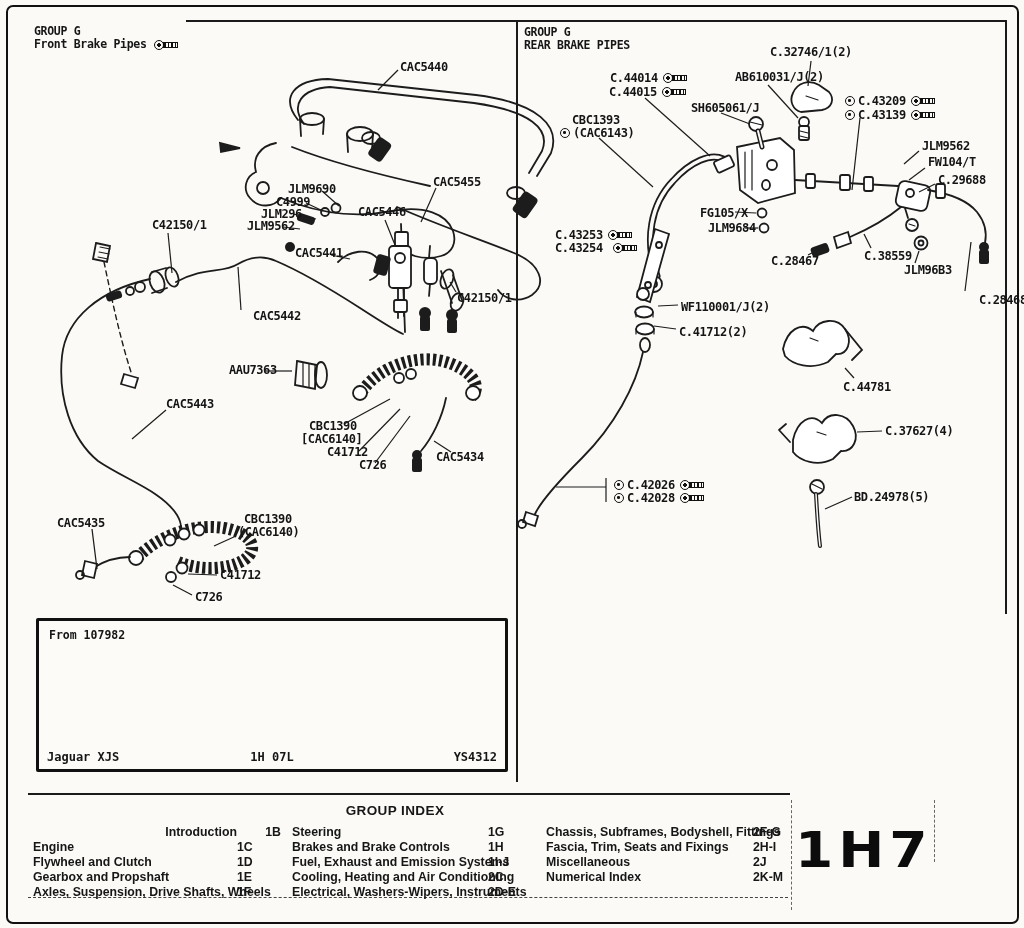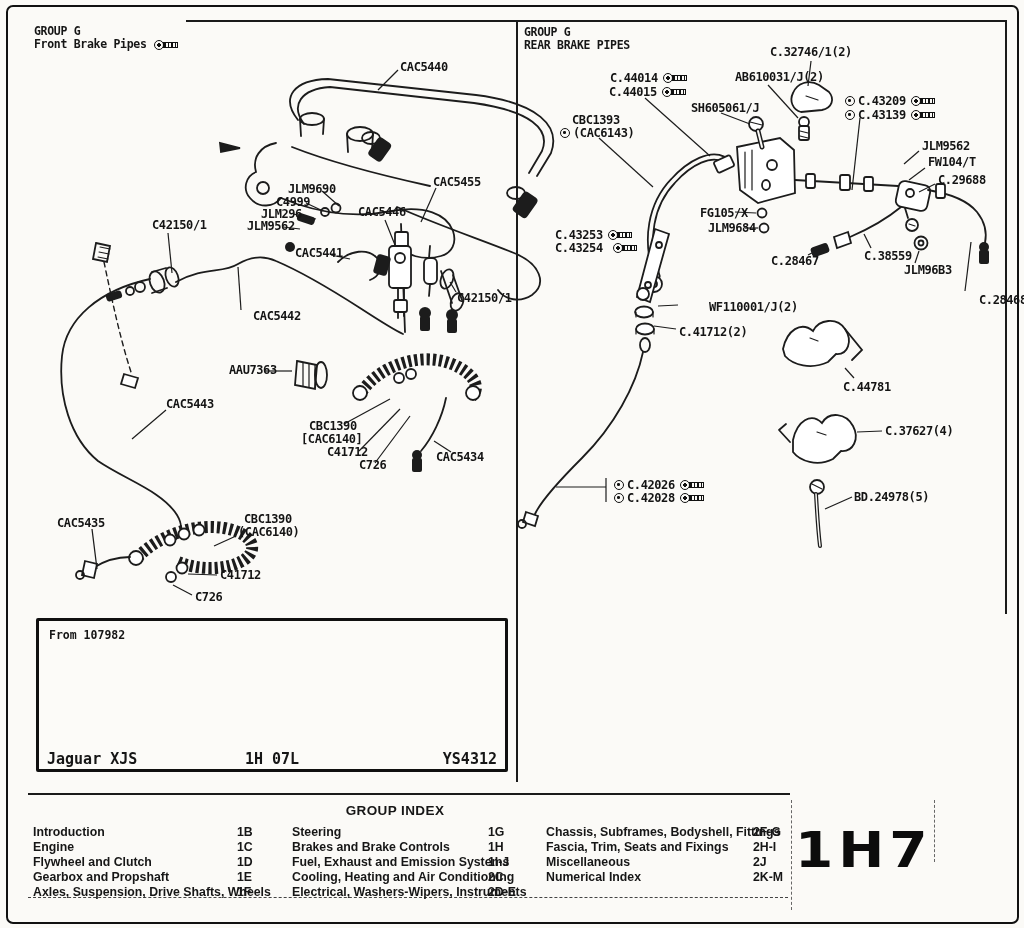--- a/index.html
+++ b/index.html
@@ -24,21 +24,21 @@
   .bolt::before{content:"";position:absolute;left:0;top:0;width:10px;height:10px;box-sizing:border-box;
          border:1.8px solid #111;border-radius:50%;
          background:radial-gradient(circle at 50% 50%, #111 1.6px, transparent 1.8px);}
   .bolt::after{content:"";position:absolute;left:9px;top:2px;width:15px;height:6px;box-sizing:border-box;
          border:1.4px solid #111;
          background:repeating-linear-gradient(90deg,#111 0 1.6px,transparent 1.6px 3.6px);}
   
   .fbox{position:absolute;border:3px solid #101010;background:#fcfbf8;border-radius:2px;}
   .fbox .note{position:absolute;top:7px;font-weight:bold;font-size:11.5px;}
   .fbox .brow{position:absolute;left:0;right:0;bottom:5px;height:14px;
-              font-weight:bold;font-size:15px;}
+              font-weight:bold;font-size:12px;}
   .fbox .brow .bl{position:absolute;left:8px;}
   .fbox .brow .bc{position:absolute;left:0;right:0;text-align:center;}
   .fbox .brow .br{position:absolute;right:8px;}
   
   .gi-title{position:absolute;left:300px;top:803px;width:190px;text-align:center;
             font-family:"Liberation Sans", sans-serif;font-weight:bold;font-size:13.5px;letter-spacing:0.4px;}
   .gi-col{position:absolute;top:825px;font-family:"Liberation Sans", sans-serif;
           font-weight:bold;font-size:12.3px;}
   .gi-row{display:grid;height:15px;line-height:15px;white-space:nowrap;}
   .gi-row .code{font-weight:bold;}
@@ -395,21 +395,21 @@
       </div>
       <div class="callout" style="left: 864px; top: 251px;">
         <span>C.38559</span>
       </div>
       <div class="callout" style="left: 904px; top: 265px;">
         <span>JLM96B3</span>
       </div>
       <div class="callout" style="left: 979px; top: 295px;">
         <span>C.28468</span>
       </div>
-      <div class="callout" style="left: 681px; top: 302px; margin-left: 28px;">
+      <div class="callout" style="left: 681px; top: 302px;">
         <span>WF110001/J(2)</span>
       </div>
       <div class="callout" style="left: 679px; top: 327px;">
         <span>C.41712(2)</span>
       </div>
       <div class="callout" style="left: 843px; top: 382px; align-items: center;">
         <span>C.44781</span>
       </div>
       <div class="callout" style="left: 885px; top: 426px; justify-content: flex-end;">
         <span>C.37627(4)</span>
@@ -433,21 +433,21 @@
     <div class="note" style="left:10px;">From 107982</div>
     <div class="brow">
       <span class="bl">Jaguar XJS</span>
       <span class="bc">1H 07L</span>
       <span class="br">YS4312</span>
     </div>
   </div>
 
   <div class="gi-title">GROUP INDEX</div>
   <div class="gi-col" id="gi-col-0" style="left:33px;width:248px;">
-      <div class="gi-row" style="grid-template-columns: 204px 44px;">
+      <div class="gi-row" style="grid-template-columns: 204px 44px; text-align: right;">
         <span>Introduction</span>
         <span class="code">1B</span>
       </div>
       <div class="gi-row" style="grid-template-columns: 204px 44px;">
         <span>Engine</span>
         <span class="code">1C</span>
       </div>
       <div class="gi-row" style="grid-template-columns: 204px 44px;">
         <span>Flywheel and Clutch</span>
         <span class="code">1D</span>

